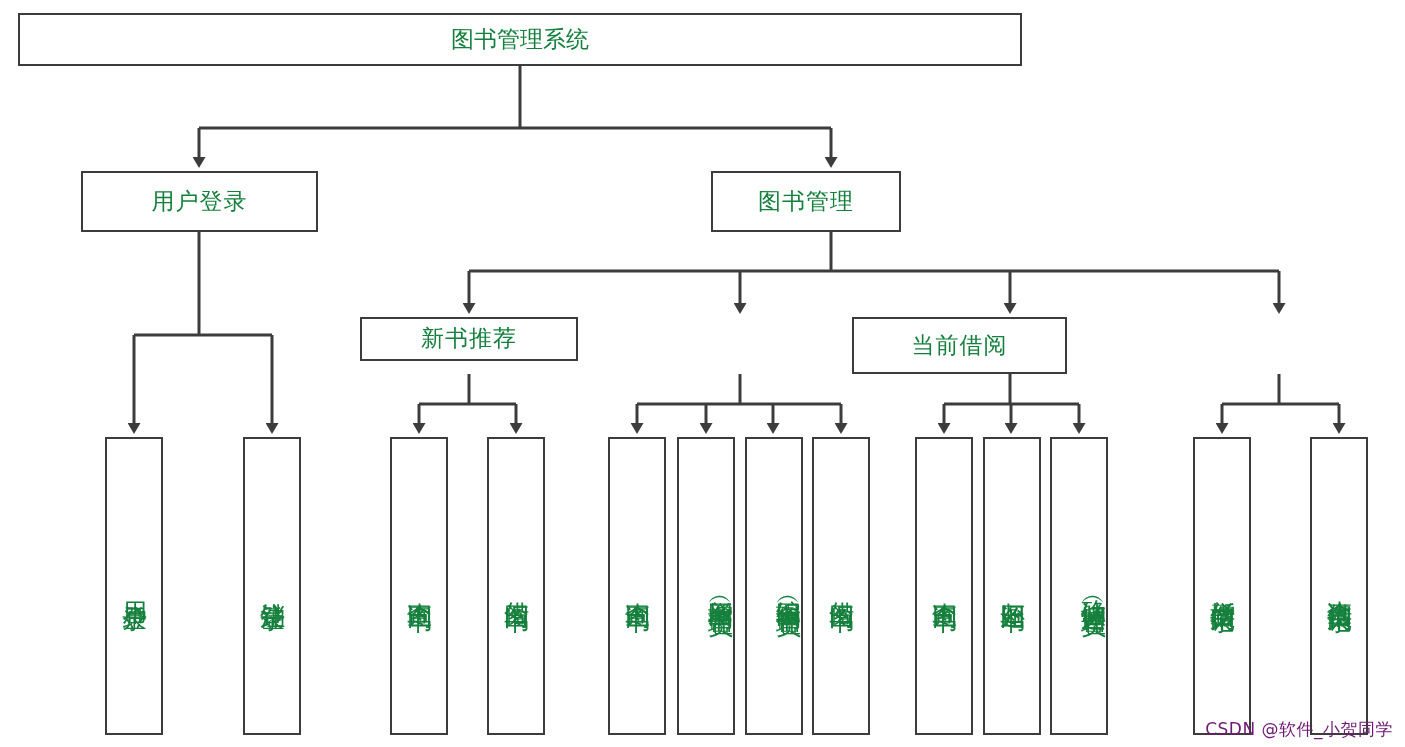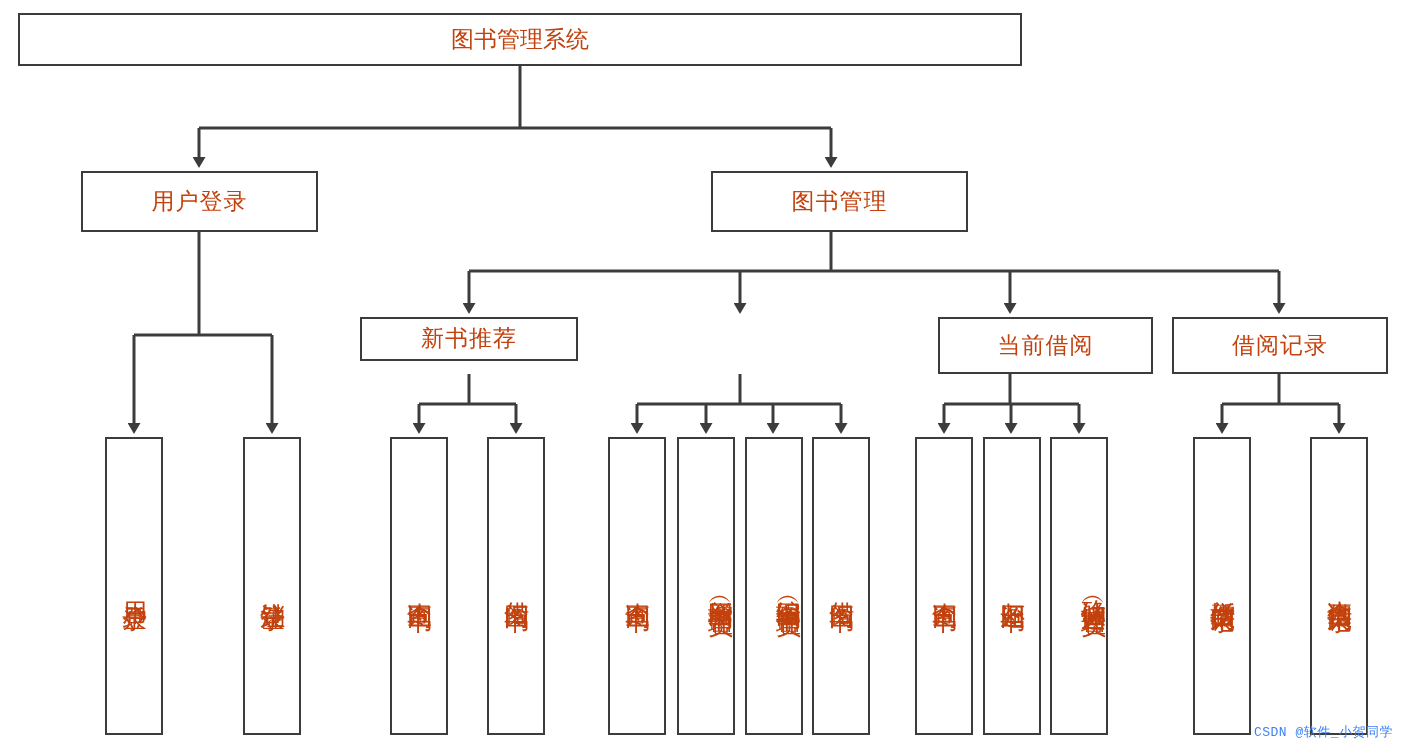--- a/index.html
+++ b/index.html
@@ -26,21 +26,21 @@
     pointer-events: none;
   }
   .node {
     position: absolute;
     box-sizing: border-box;
     border: 2px solid #3c3c3c;
     background: #ffffff;
     display: flex;
     align-items: center;
     justify-content: center;
-    color: #c2410c;
+    color: #15803d;
   }
   .node.h {
     font-size: 23px;
     letter-spacing: 1px;
     line-height: 1.2;
   }
   .node.root {
     font-size: 23px;
   }
   .node.v {
@@ -58,25 +58,24 @@
     padding-top: 0;
   }
   .label {
     display: block;
     white-space: pre-wrap;
   }
   .watermark {
     position: absolute;
     right: 12px;
     bottom: 6px;
-    font-size: 13px;
-    color: #3b82f6;
+    font-size: 17px;
+    color: #701a75;
     letter-spacing: 0.5px;
     white-space: nowrap;
-    font-family: Liberation Mono, monospace;
   }
 </style>
 </head>
 <body>
 
 <div id="canvas">
 
   <svg class="connectors" viewBox="0 0 1405 747">
     <defs>
       <marker id="arrow" markerWidth="11" markerHeight="13" refX="1" refY="6.5" orient="auto" markerUnits="userSpaceOnUse">
@@ -127,32 +126,29 @@
     </g>
   </svg>
 
   <div class="node root" style="left:18px; top:13px; width:1004px; height:53px;">
     <span class="label">图书管理系统</span>
   </div>
 
   <div class="node h" style="left:81px; top:171px; width:237px; height:61px;">
     <span class="label">用户登录</span>
   </div>
-  <div class="node h" style="left:711px; top:171px; width:257px; height:61px;">
+  <div class="node h" style="left:711px; top:171px; width:190px; height:61px;">
     <span class="label">图书管理</span>
   </div>
 
   <div class="node h" style="left:360px; top:317px; width:218px; height:44px;">
     <span class="label">新书推荐</span>
   </div>
-  <div class="node h" style="left:938px; top:317px; width:215px; height:57px;">
+  <div class="node h" style="left:852px; top:317px; width:215px; height:57px;">
     <span class="label">当前借阅</span>
-  </div>
-  <div class="node h" style="left:1172px; top:317px; width:216px; height:57px;">
-    <span class="label">借阅记录</span>
   </div>
 
   <div class="node v mid" style="left:105px; top:437px; width:58px; height:298px;">
     <span class="label">用户登录</span>
   </div>
   <div class="node v mid" style="left:243px; top:437px; width:58px; height:298px;">
     <span class="label">注销登录</span>
   </div>
 
   <div class="node v mid" style="left:390px; top:437px; width:58px; height:298px;">

